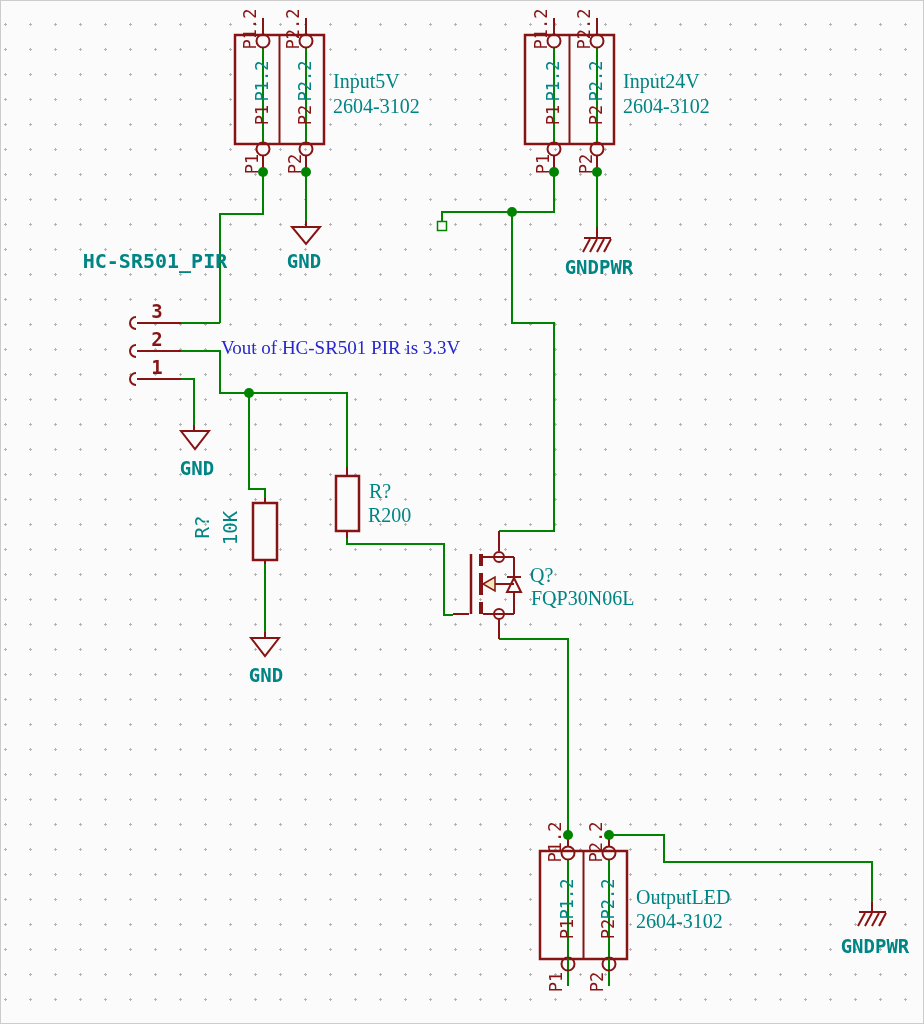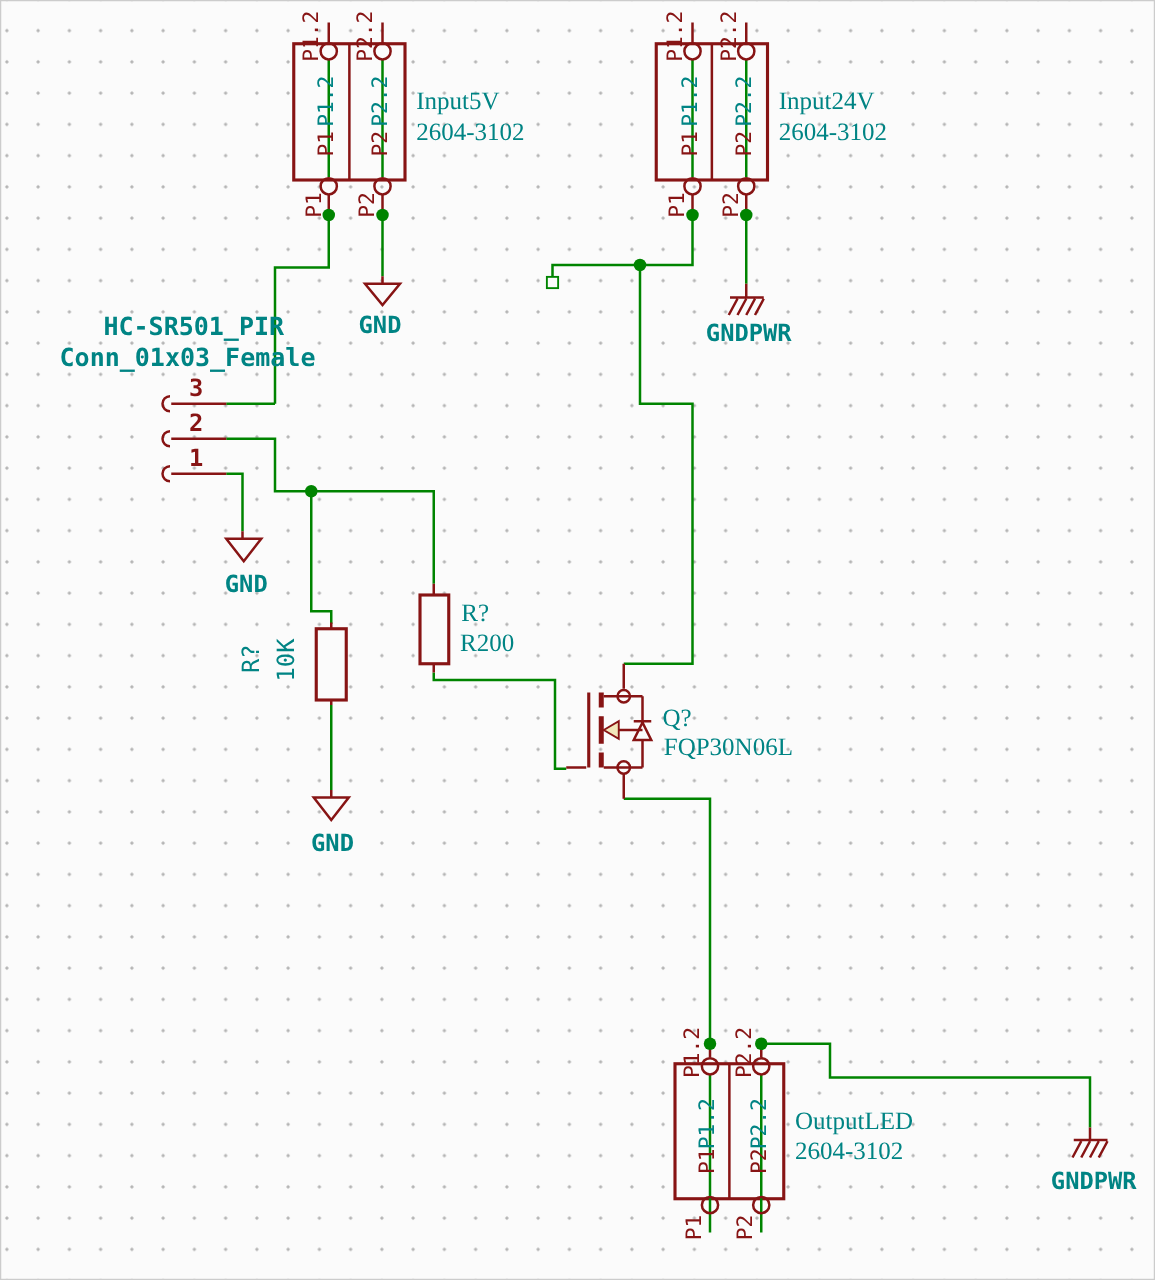--- a/index.html
+++ b/index.html
@@ -169,25 +169,25 @@
   <span class="txt red rot sm" style="left:554px;top:841px">P1.2</span>
   <span class="txt red rot sm" style="left:595px;top:841px">P2.2</span>
   <span class="txt red rot sm" style="left:555px;top:981px">P1</span>
   <span class="txt red rot sm" style="left:596px;top:981px">P2</span>
   <span class="txt teal rot sm" style="left:566px;top:898px">P1.2</span>
   <span class="txt red rot sm" style="left:566px;top:928px">P1</span>
   <span class="txt teal rot sm" style="left:607px;top:898px">P2.2</span>
   <span class="txt red rot sm" style="left:607px;top:928px">P2</span>
 
   <span class="txt teal ctr" style="left:154px;top:260px">HC-SR501_PIR</span>
-  <span class="txt teal ctr" style="left:149px;top:285px">Conn_01x03_Female</span>
   <span class="txt red ctr pin-num" style="left:156px;top:310px">3</span>
   <span class="txt red ctr pin-num" style="left:156px;top:338px">2</span>
   <span class="txt red ctr pin-num" style="left:156px;top:366px">1</span>
 
+  <span class="txt blue lft" style="left:220px;top:346px">Vout of HC-SR501 PIR is 3.3V</span>
 
   <span class="txt teal ctr md" style="left:303px;top:260px">GND</span>
   <span class="txt teal ctr md" style="left:196px;top:467px">GND</span>
   <span class="txt teal ctr md" style="left:265px;top:674px">GND</span>
   <span class="txt teal ctr md" style="left:598px;top:266px">GNDPWR</span>
   <span class="txt teal ctr md" style="left:874px;top:945px">GNDPWR</span>
 
   <span class="txt teal rot md" style="left:201px;top:526px">R?</span>
   <span class="txt teal rot md" style="left:229px;top:527px">10K</span>
   <span class="txt teal lft" style="left:368px;top:490px">R?</span>

